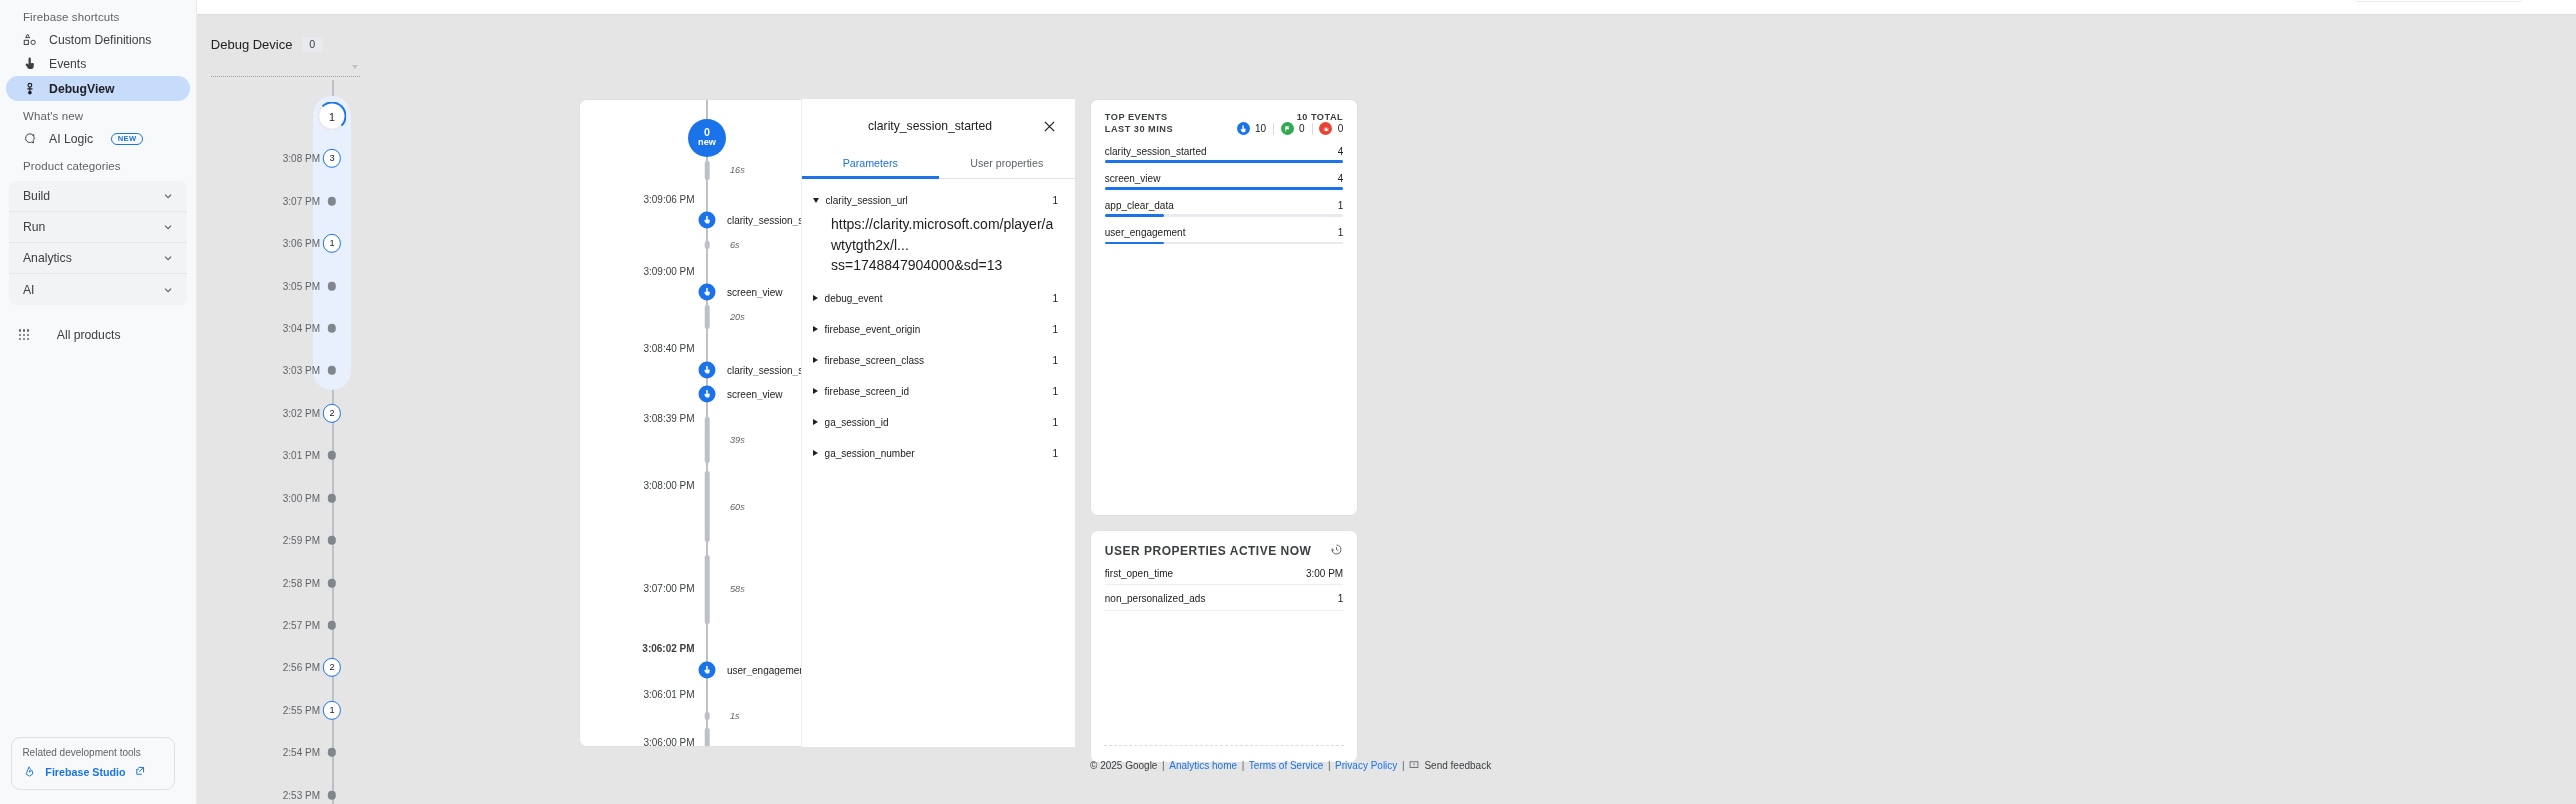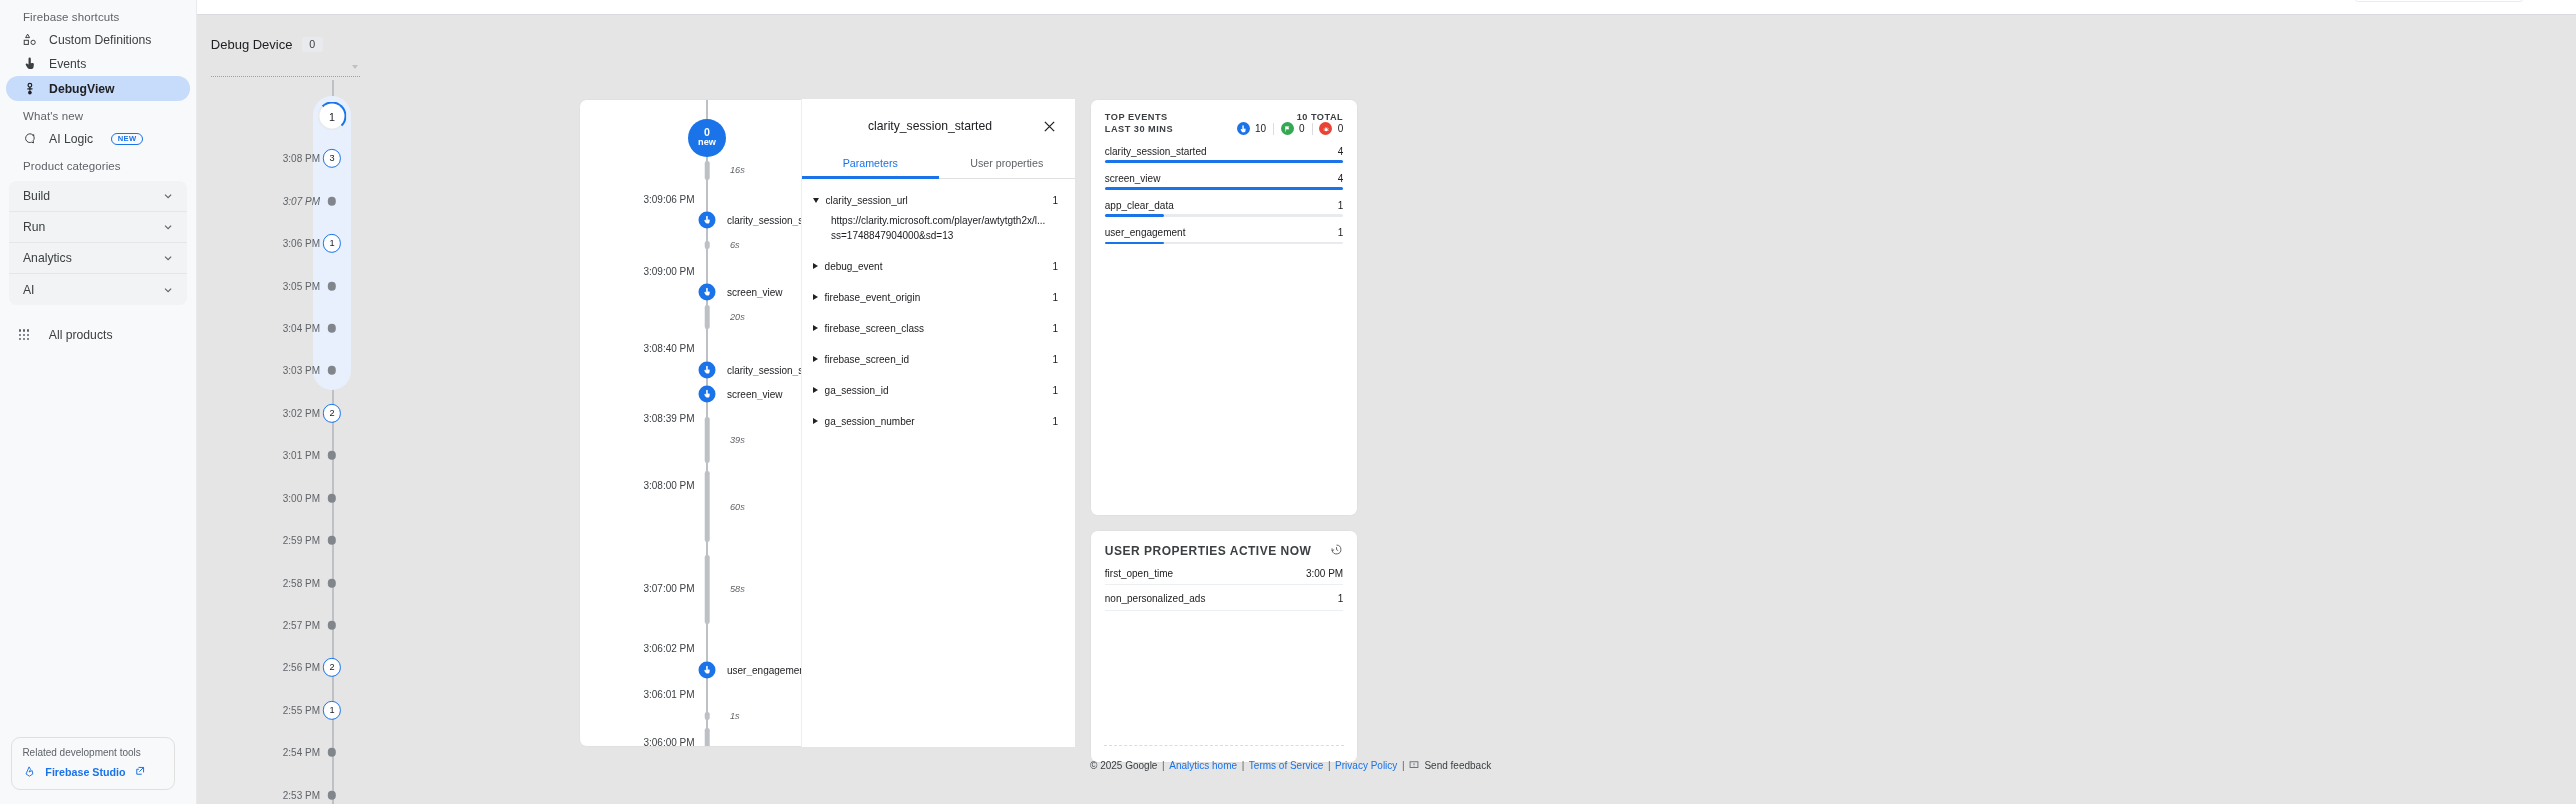--- a/index.html
+++ b/index.html
@@ -39,21 +39,21 @@
   }
   .cat-group { margin: 4.6px 9.2px 0 9.2px; border-radius: 7.6px; overflow: hidden; background: #f1f3f4; }
   .cat-row {
     display: flex; align-items: center; justify-content: space-between;
     padding: 0 12.2px 0 13.8px; height: 31px; font-size: 12.2px; color: #3c4043;
     border-bottom: 0.8px solid #e4e6e8; cursor: pointer;
   }
   .cat-row:last-child { border-bottom: none; }
   .chev { width: 12.2px; height: 12.2px; color: #5f6368; }
   .allprod {
-    display: flex; align-items: center; gap: 18px; margin-top: 17px;
+    display: flex; align-items: center; gap: 26px; margin-top: 17px;
     padding-left: 17px; height: 24.5px; font-size: 12.2px; color: #3c4043; cursor: pointer;
   }
   .dots-grid { display: grid; grid-template-columns: repeat(3, 2.3px); grid-gap: 1.9px; }
   .dots-grid i { width: 2.3px; height: 2.3px; background: #5f6368; border-radius: 50%; display: block; }
   .devtools {
     position: absolute; left: 10.7px; bottom: 13.8px; width: 164px;
     border: 0.8px solid #e0e0e0; border-radius: 9px; background: #f8f9fa; padding: 9.2px 10.7px 10.7px 10.7px;
   }
   .devtools-label { font-size: 10px; color: #5f6368; margin-bottom: 6.9px; }
   .devtools-link {
@@ -164,21 +164,21 @@
   .pp-row {
     display: flex; align-items: center; justify-content: space-between;
     font-size: 10px; color: #202124; padding: 6.9px 0;
   }
   .pp-row-left { display: flex; align-items: center; gap: 6.9px; }
   .tri { width: 0; height: 0; }
   .tri.closed { border-top: 3.8px solid transparent; border-bottom: 3.8px solid transparent; border-left: 5.4px solid #202124; }
   .tri.open { border-left: 3.8px solid transparent; border-right: 3.8px solid transparent; border-top: 5.4px solid #202124; }
   .pp-count { font-size: 10px; color: #202124; }
   .pp-value {
-    font-size: 10px; color: #202124; line-height: 1.45; padding: 1.5px 0 7.6px 18.3px;
+    font-size: 14px; color: #202124; line-height: 1.45; padding: 1.5px 0 7.6px 18.3px;
     word-break: break-all;
   }
 
   
   .right-col { position: absolute; left: 893px; top: 84px; width: 268px; }
   .topev-card { height: 417px; padding: 12.2px 13.8px 0 13.8px; }
   .tc-head { display: flex; align-items: baseline; justify-content: space-between; }
   .tc-label { font-size: 9.2px; font-weight: 700; color: #3c4043; letter-spacing: 0.5px; }
   .tc-total { font-size: 9.2px; font-weight: 700; color: #3c4043; letter-spacing: 0.5px; }
   .tc-sub { display: flex; align-items: center; justify-content: space-between; margin-top: 0; gap: 8px; }
@@ -348,21 +348,21 @@
         </div>
       </div>
 
       <div class="rail">
         <div class="rail-line"></div>
         <div class="rail-hl" id="rail-hl" style="top: 16px; height: 294px;"></div>
         <div id="rail-items">
             <div class="rail-node big" style="top: 36px;">1</div>
             <div class="rail-time" style="top: 78px;">3:08 PM</div>
             <div class="rail-node" style="top: 78px;">3</div>
-            <div class="rail-time" style="top: 121px; font-style: italic;">3:07 PM</div>
+            <div class="rail-time" style="top: 121px;">3:07 PM</div>
             <div class="rail-dot" style="top: 121px;"></div>
             <div class="rail-time" style="top: 163px;">3:06 PM</div>
             <div class="rail-node" style="top: 163px;">1</div>
             <div class="rail-time" style="top: 206px;">3:05 PM</div>
             <div class="rail-dot" style="top: 206px;"></div>
             <div class="rail-time" style="top: 248px;">3:04 PM</div>
             <div class="rail-dot" style="top: 248px;"></div>
             <div class="rail-time" style="top: 290px;">3:03 PM</div>
             <div class="rail-dot" style="top: 290px;"></div>
             <div class="rail-time" style="top: 333px;">3:02 PM</div>
@@ -430,21 +430,21 @@
             <div class="ev-label" style="top: 294px;">screen_view</div>
             <div class="ev-time" style="top: 318px;">3:08:39 PM</div>
             <div class="ev-gap" style="top: 340px;">39s</div>
             <div class="ev-seg" style="top: 317px; height: 46px;"></div>
             <div class="ev-time" style="top: 385px;">3:08:00 PM</div>
             <div class="ev-gap" style="top: 407px;">60s</div>
             <div class="ev-seg" style="top: 371px; height: 71px;"></div>
             <div class="ev-time" style="top: 448px; margin-top: 40px;">3:07:00 PM</div>
             <div class="ev-gap" style="top: 489px;">58s</div>
             <div class="ev-seg" style="top: 455px; height: 69px;"></div>
-            <div class="ev-time" style="top: 548px;">3:06:02 PM</div>
+            <div class="ev-time" style="top: 548px; font-weight: bold;">3:06:02 PM</div>
             <div class="ev-node" style="top: 570px;">
               <svg viewBox="0 0 18 18" width="9.2" height="9.2">
                 <path d="M7.2 2.2a1.5 1.5 0 0 1 3 0v6.1l1.6-.5c1.5-.4 2.6.6 2.4 2l-.5 3.6c-.2 1.5-1.5 2.4-3 2.4H8.6c-1.1 0-1.9-.5-2.5-1.4L3.8 10.7c-.5-.8-.2-1.7.6-2.1.7-.3 1.5-.1 2 .5l.8 1Z" fill="#fff"></path>
               </svg>
             </div>
             <div class="ev-label" style="top: 570px;">user_engagement</div>
             <div class="ev-time" style="top: 594px;">3:06:01 PM</div>
             <div class="ev-gap" style="top: 616px;">1s</div>
             <div class="ev-seg" style="top: 612px; height: 7.6px;"></div>
             <div class="ev-time" style="top: 642px;">3:06:00 PM</div>

